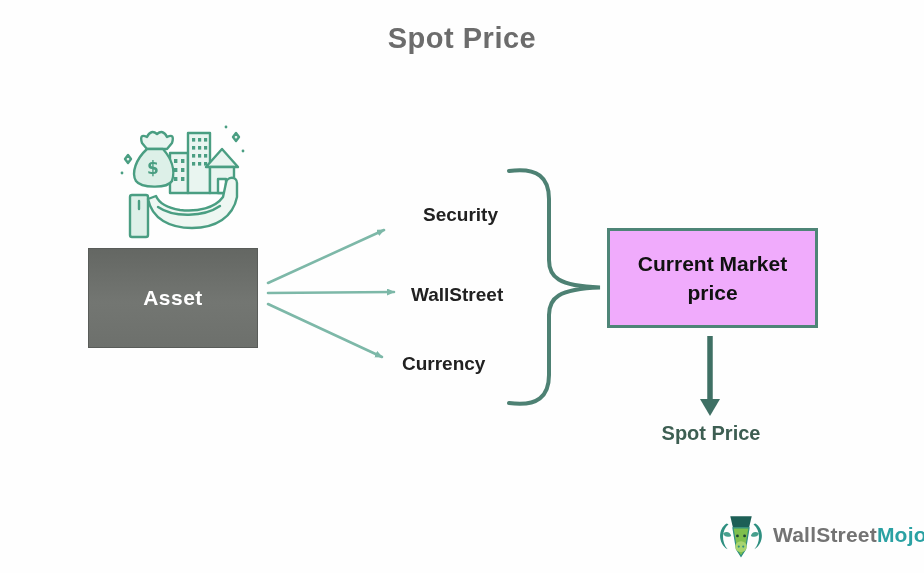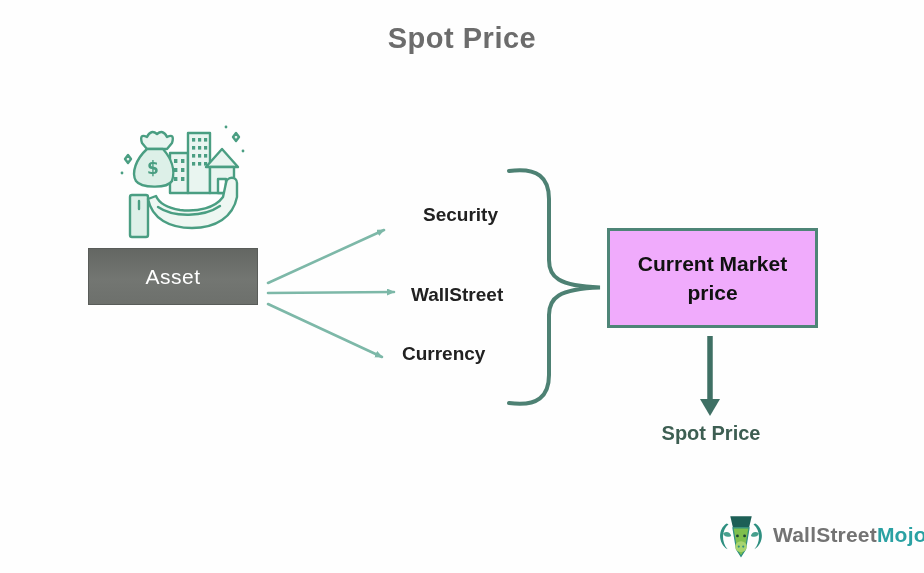--- a/index.html
+++ b/index.html
@@ -28,50 +28,50 @@
     left: 112px;
     top: 120px;
     width: 140px;
     height: 120px;
   }
   .asset-box {
     position: absolute;
     left: 88px;
     top: 248px;
     width: 170px;
-    height: 57px;
+    height: 100px;
     background: linear-gradient(180deg, #646763 0%, #737672 55%, #6d706c 100%);
     border: 1px solid #595c59;
     display: flex;
     align-items: center;
     justify-content: center;
     color: #ffffff;
     font-size: 21px;
-    font-weight: 400;
+    font-weight: 700;
     letter-spacing: 0.5px;
   }
   .connector-layer {
     position: absolute;
     left: 0;
     top: 0;
     width: 924px;
     height: 573px;
     pointer-events: none;
   }
   .branch-label {
     position: absolute;
     transform: translateY(-50%);
     font-size: 19px;
     font-weight: 700;
     color: #212121;
     white-space: nowrap;
   }
   .branch-security  { left: 403px; top: 215px; margin-left: 20px; }
   .branch-commodity { left: 411px; top: 295px; }
-  .branch-currency  { left: 402px; top: 354px; }
+  .branch-currency  { left: 402px; top: 364px; }
   .market-box {
     position: absolute;
     left: 607px;
     top: 228px;
     width: 211px;
     height: 100px;
     background: #f0abfc;
     border: 3px solid #4e8577;
     display: flex;
     align-items: center;

